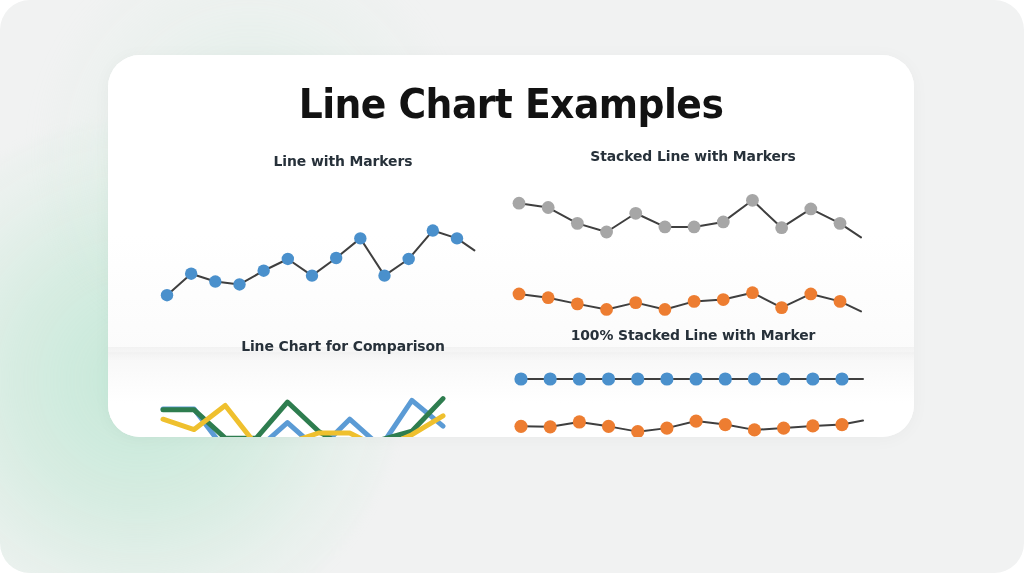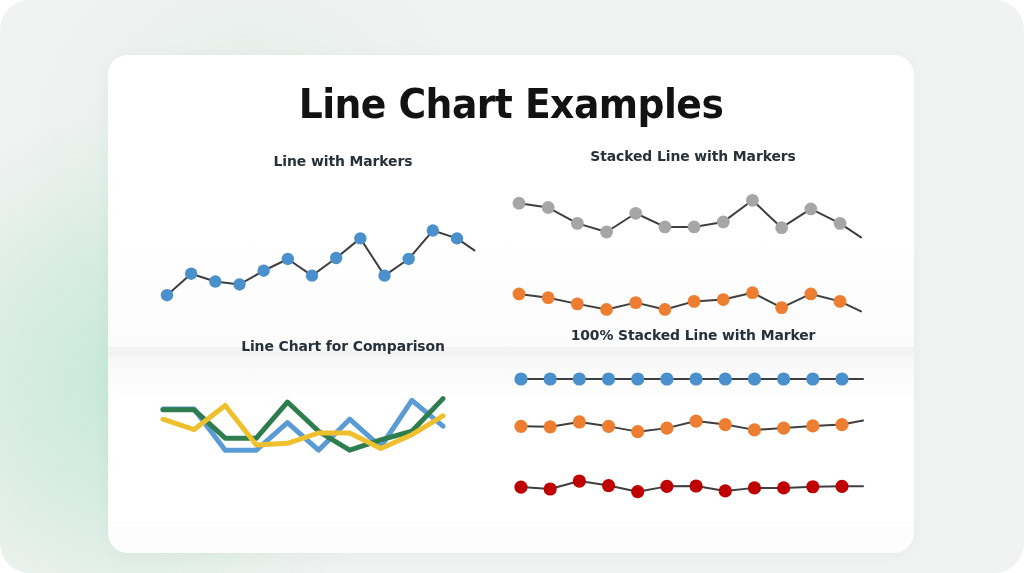--- a/index.html
+++ b/index.html
@@ -57,23 +57,23 @@
                 rgba(241, 242, 242, 0.0) 75%);
     filter: blur(10px);
   }
 
   
   .card {
     position: absolute;
     left: 108px;
     top: 55px;
     width: 806px;
-    height: 498px;
+    height: 382px;
     background: #fdfdfd;
-    border-radius: 20px;
+    border-radius: 32px;
     overflow: hidden;
     box-shadow: 0 2px 18px rgba(0,0,0,0.035);
   }
   
   .card-shade-a {
     position: absolute;
     left: 0; top: 0; width: 100%; height: 300px;
     background: linear-gradient(180deg, #ffffff 0%, #ffffff 60%, #fbfbfb 100%);
   }
   .card-shade-b {

